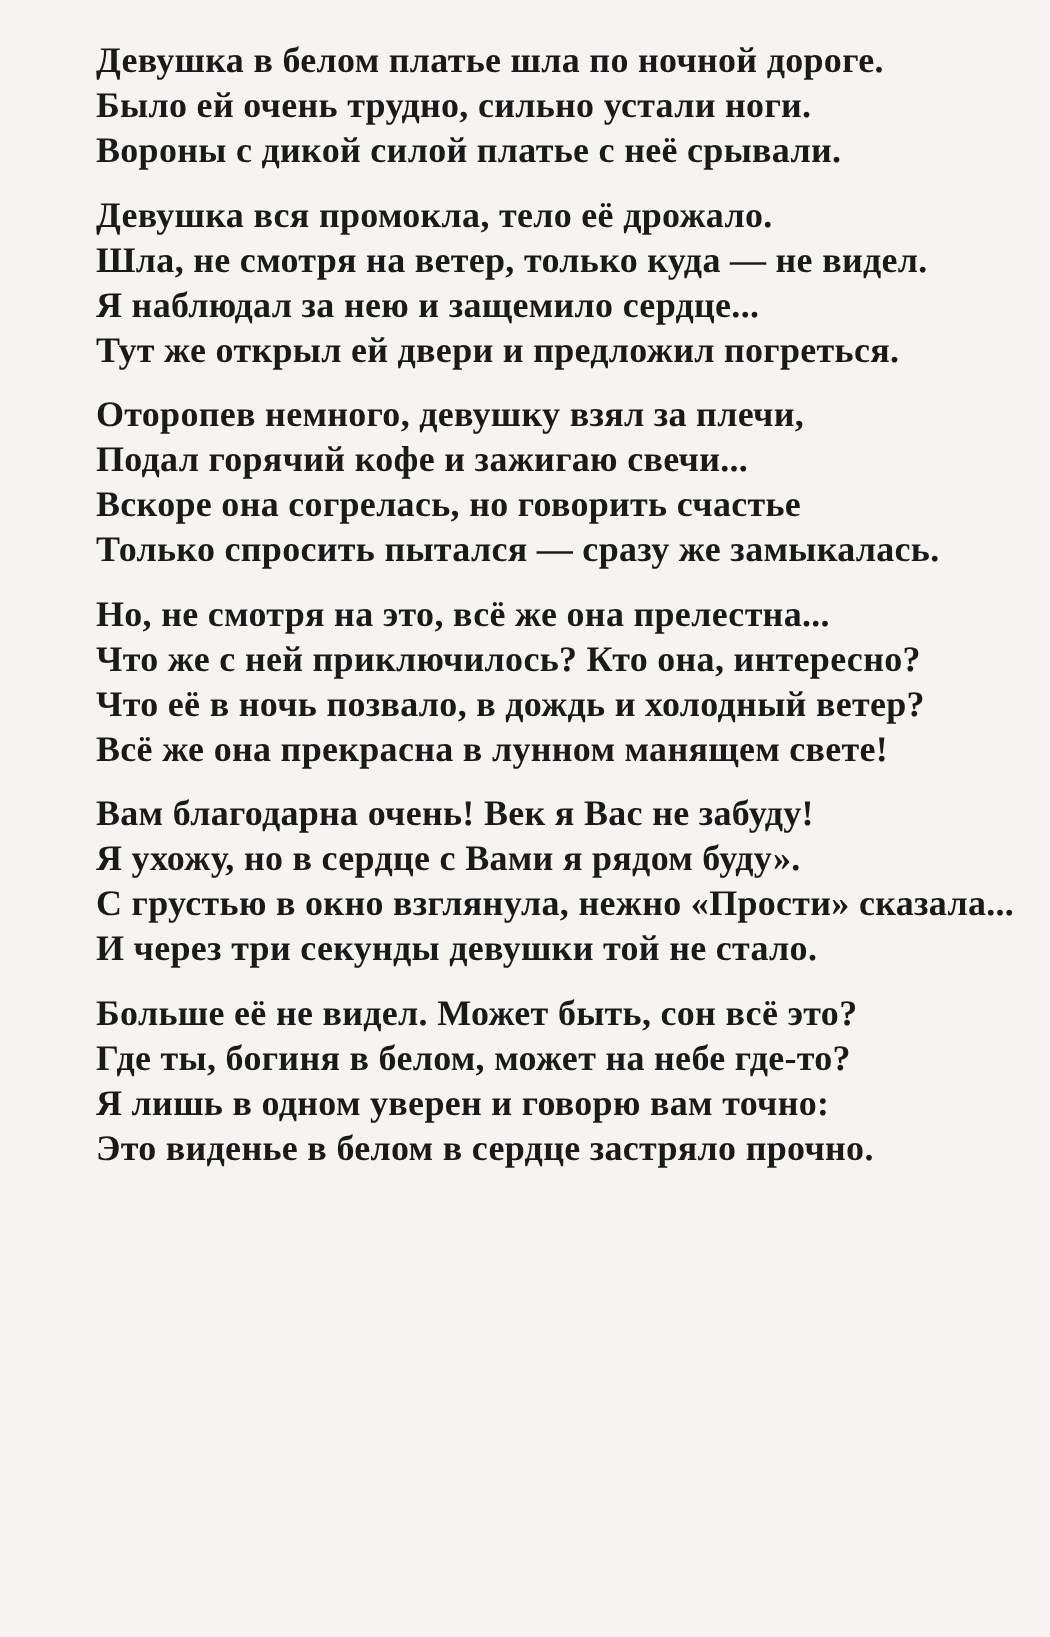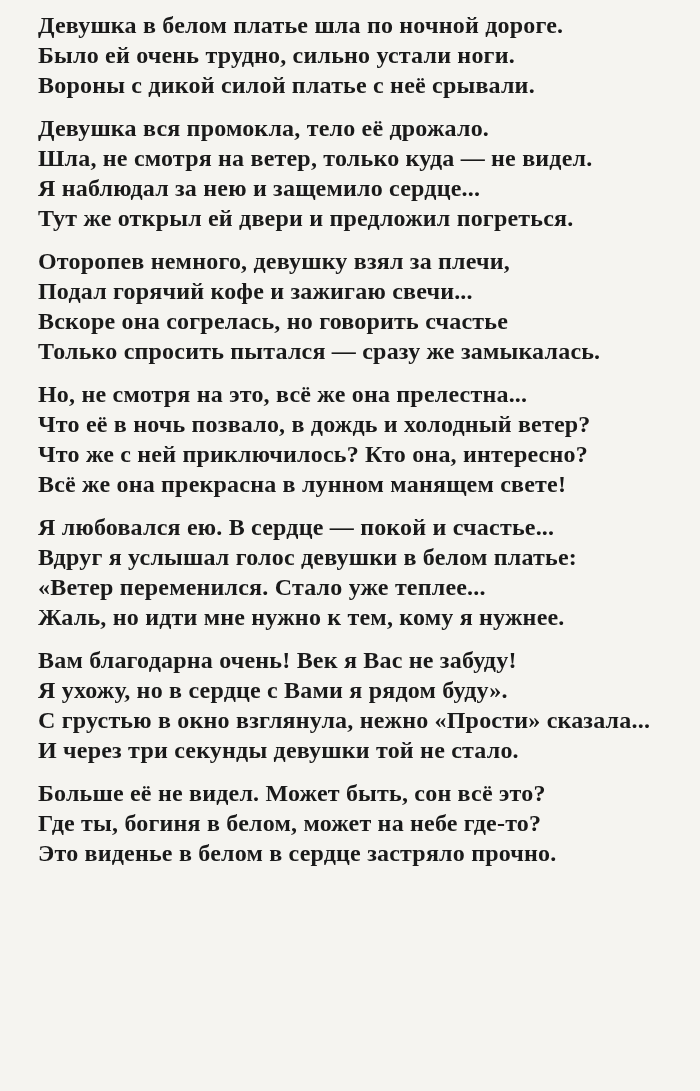--- a/index.html
+++ b/index.html
@@ -9,21 +9,22 @@
   }
   body {
     width: 700px;
     height: 1091px;
     overflow: hidden;
     font-family: "Liberation Serif", "DejaVu Serif", serif;
     font-weight: bold;
     color: #1a1a1a;
   }
   .poem {
-    padding: 10px 20px 0 38px;
+    padding: 26px 20px 0 38px;
+    margin-left: 26px;
   }
   .stanza {
     margin: 0 0 13px 0;
   }
   .line {
     margin: 0;
     padding: 0;
     font-size: 24px;
     line-height: 30px;
     white-space: nowrap;
@@ -46,34 +47,29 @@
       <p class="line">Тут же открыл ей двери и предложил погреться.</p>
     </div>
     <div class="stanza">
       <p class="line">Оторопев немного, девушку взял за плечи,</p>
       <p class="line">Подал горячий кофе и зажигаю свечи...</p>
       <p class="line">Вскоре она согрелась, но говорить счастье</p>
       <p class="line">Только спросить пытался — сразу же замыкалась.</p>
     </div>
     <div class="stanza">
       <p class="line">Но, не смотря на это, всё же она прелестна...</p>
+      <p class="line">Что же с ней приключилось? Кто она, интересно?</p>
       <p class="line">Что её в ночь позвало, в дождь и холодный ветер?</p>
-      <p class="line">Что же с ней приключилось? Кто она, интересно?</p>
       <p class="line">Всё же она прекрасна в лунном манящем свете!</p>
-    </div>
-    <div class="stanza">
-      <p class="line">Я любовался ею. В сердце — покой и счастье...</p>
-      <p class="line">Вдруг я услышал голос девушки в белом платье:</p>
-      <p class="line">«Ветер переменился. Стало уже теплее...</p>
-      <p class="line">Жаль, но идти мне нужно к тем, кому я нужнее.</p>
     </div>
     <div class="stanza">
       <p class="line">Вам благодарна очень! Век я Вас не забуду!</p>
       <p class="line">Я ухожу, но в сердце с Вами я рядом буду».</p>
       <p class="line">С грустью в окно взглянула, нежно «Прости» сказала...</p>
       <p class="line">И через три секунды девушки той не стало.</p>
     </div>
     <div class="stanza">
       <p class="line">Больше её не видел. Может быть, сон всё это?</p>
       <p class="line">Где ты, богиня в белом, может на небе где-то?</p>
+      <p class="line">Я лишь в одном уверен и говорю вам точно:</p>
       <p class="line">Это виденье в белом в сердце застряло прочно.</p>
     </div>
   </main>
 
 </body></html>

